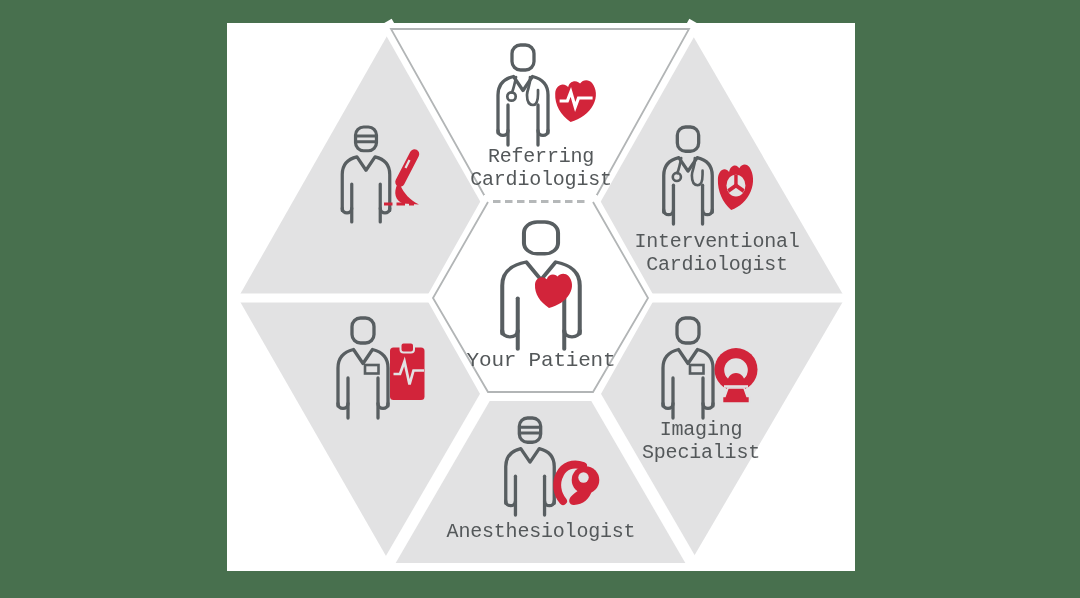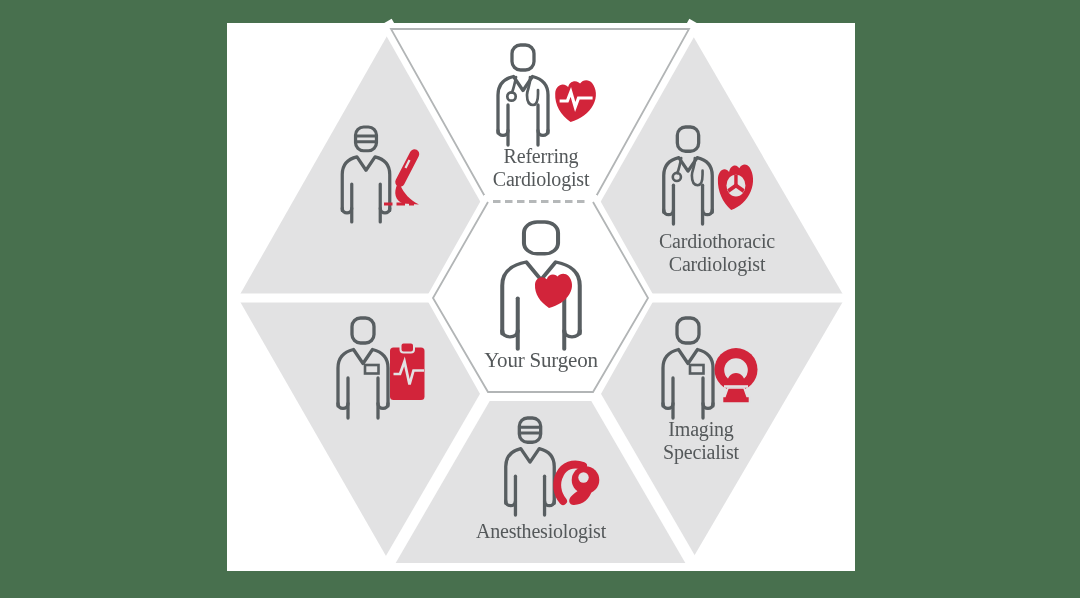--- a/index.html
+++ b/index.html
@@ -1,16 +1,16 @@
 <!DOCTYPE html>
 <html><head>
 <meta charset="utf-8">
 <style>
   html,body{margin:0;padding:0;background:#48704e;width:1080px;height:598px;overflow:hidden;}
-  .stage{position:relative;width:1080px;height:598px;font-family:Liberation Serif, serif;}
+  .stage{position:relative;width:1080px;height:598px;font-family:Liberation Mono, monospace;}
   .stage svg{position:absolute;left:0;top:0;}
   .label{position:absolute;width:230px;text-align:center;font-size:20px;line-height:23px;
          color:#54585a;white-space:pre-line;letter-spacing:-0.2px;}
   .label.center-label{font-size:21px;}
 </style>
 </head>
 <body>
 
 <div class="stage">
 
@@ -149,20 +149,20 @@
         <circle cx="585.5" cy="480" r="13.8" fill="#d2243a"></circle>
         <path d="M 592,490 C 590,499 583,504.5 574,505 C 569.5,505.3 567.5,500.5 571,496.5 C 576,491.5 580,489.5 583,487.5 Z" fill="#d2243a"></path>
         <circle cx="583.5" cy="477.5" r="5.2" fill="#e2e2e3"></circle>
       </g>
     </g>
   </g>
 </svg>
 
 <div class="label" style="left:426px;top:145px">Referring
 Cardiologist</div>
-<div class="label" style="left:602px;top:230px">Cardiothoracic
+<div class="label" style="left:602px;top:230px">Interventional
 Cardiologist</div>
 <div class="label" style="left:586px;top:418px">Imaging
 Specialist</div>
 <div class="label" style="left:426px;top:520px">Anesthesiologist</div>
-<div class="label center-label" style="left:426px;top:349px">Your Surgeon</div>
+<div class="label center-label" style="left:426px;top:349px">Your Patient</div>
 
 </div>
 
 </body></html>

